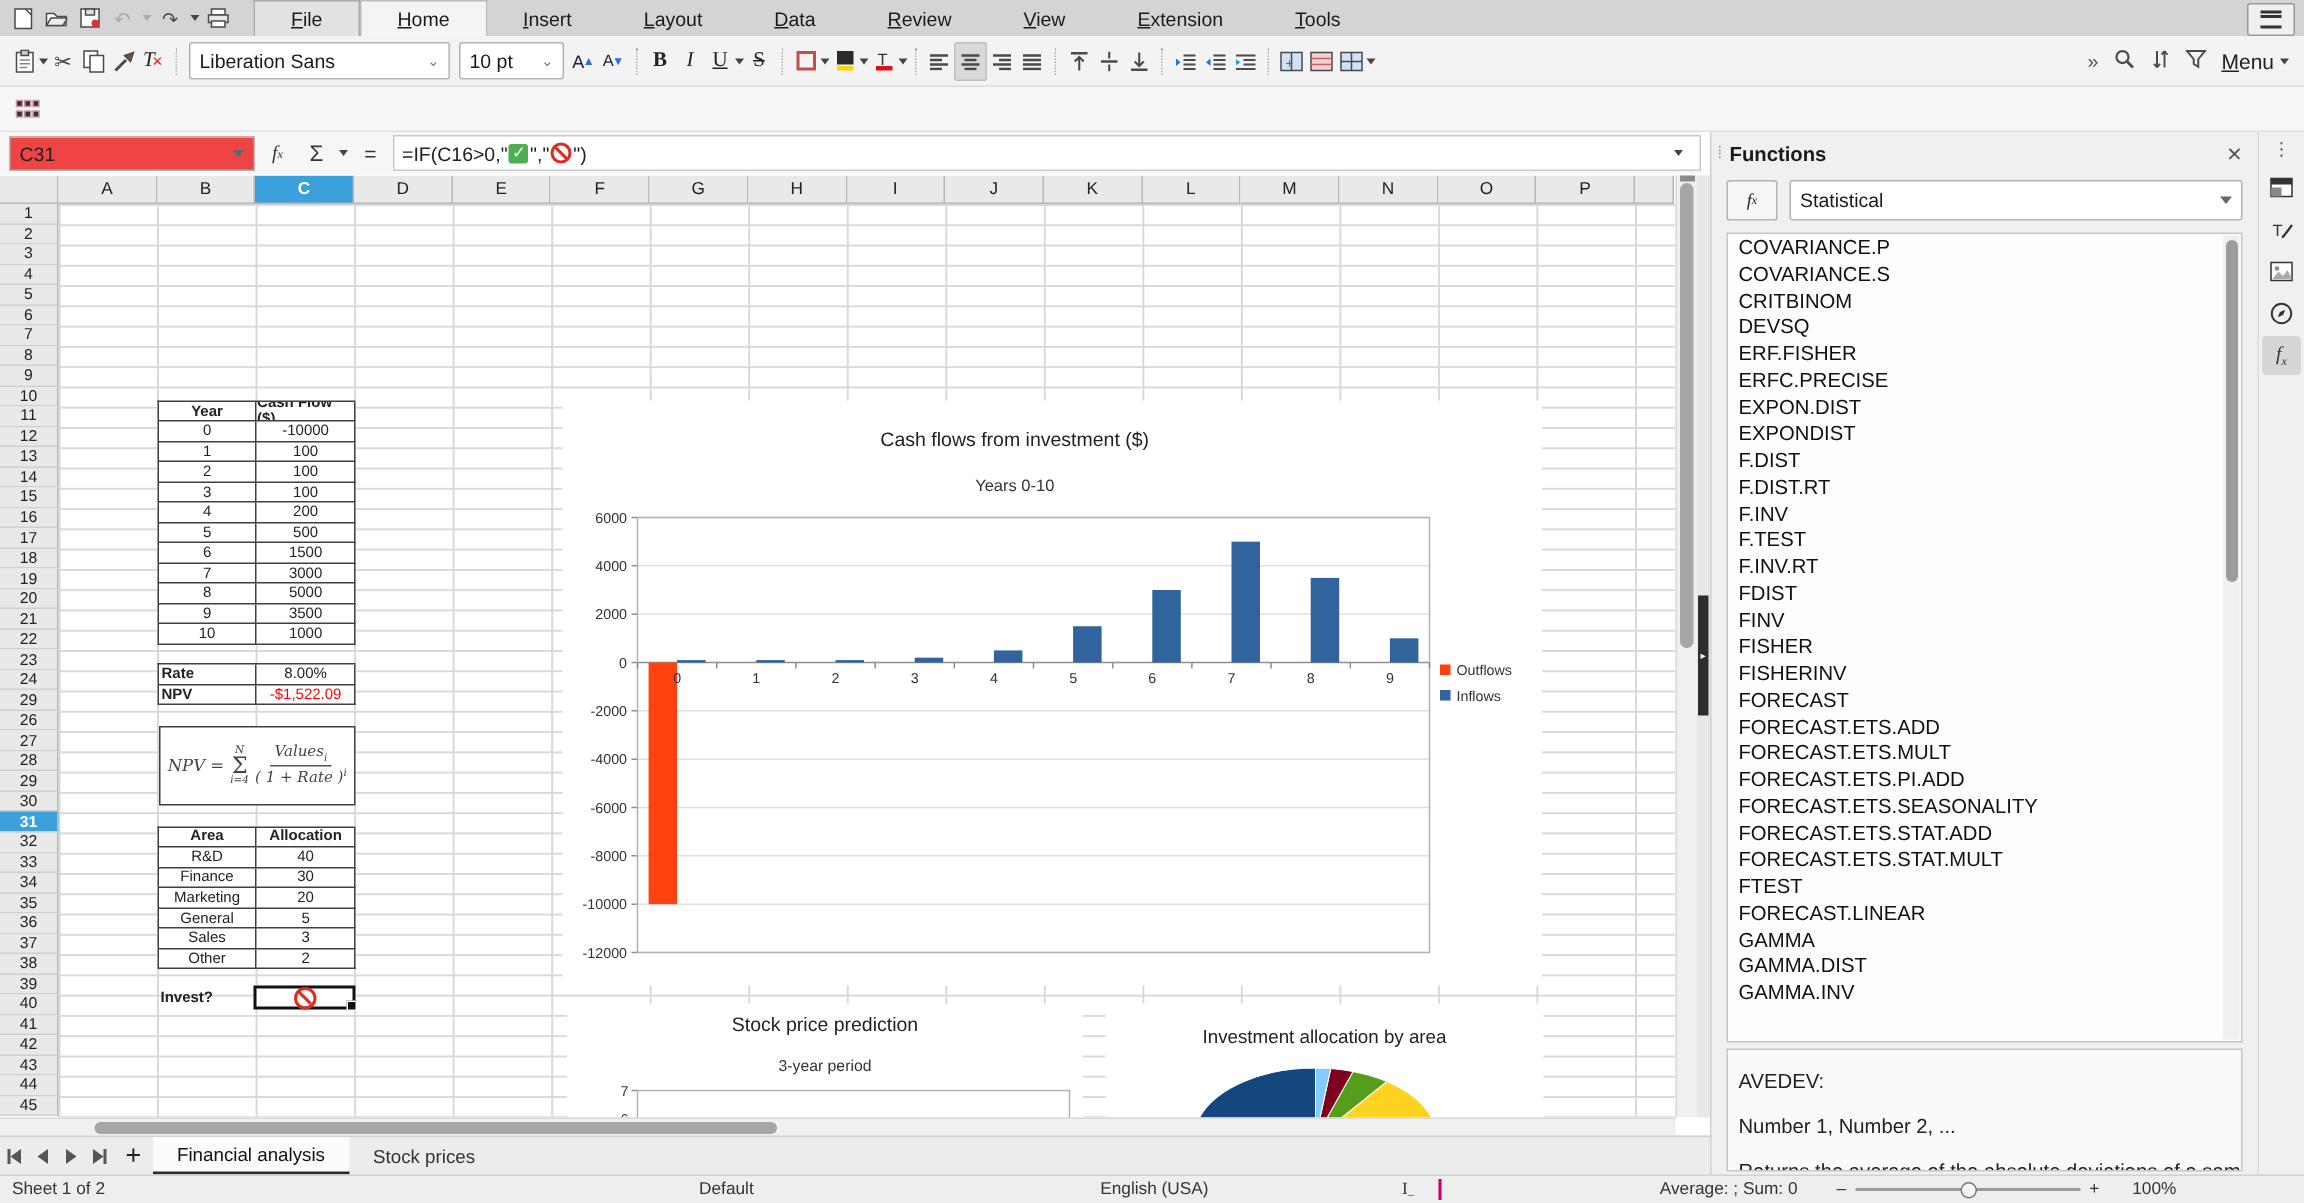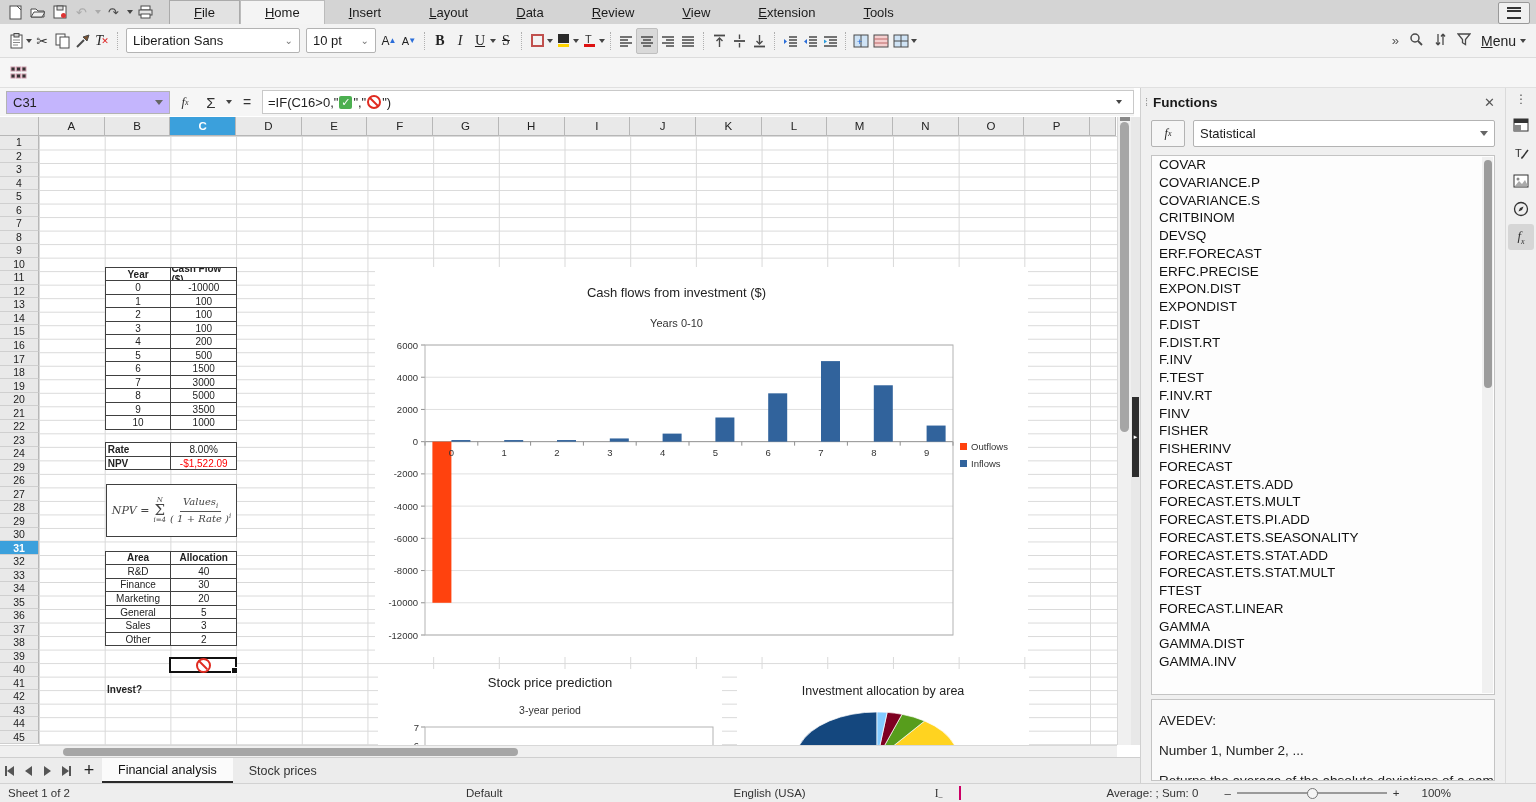--- a/index.html
+++ b/index.html
@@ -32,21 +32,21 @@
   .ital{font-style:italic;font-size:14px;font-family:"Liberation Serif",serif;}
   .undl{text-decoration:underline;font-size:14px;font-family:"Liberation Serif",serif;}
   .strk{text-decoration:line-through;font-size:14px;font-family:"Liberation Serif",serif;}
   #tb-right{margin-left:auto;display:flex;align-items:center;gap:10px;padding-right:10px;font-size:13px;}
   #menu-label{display:flex;align-items:center;gap:4px;font-size:14px;}
   #menu-label u{text-decoration:underline;}
   
   #row3{left:0;top:58px;width:1536px;height:30px;background:#f6f6f6;border-bottom:1px solid #e0e0e0;display:flex;align-items:center;padding-left:8px;box-sizing:border-box;}
   
   #fbar{left:0;top:88px;width:1134px;height:28px;background:#f6f6f6;display:flex;align-items:center;padding-left:6px;box-sizing:border-box;gap:4px;}
-  #namebox{width:150px;height:21px;background:#c4b5fd;border:1px solid #b3b3b3;display:flex;align-items:center;justify-content:space-between;padding:0 6px;font-size:13px;}
+  #namebox{width:150px;height:21px;background:#ef4444;border:1px solid #b3b3b3;display:flex;align-items:center;justify-content:space-between;padding:0 6px;font-size:13px;}
   .fbtn{width:22px;height:20px;display:flex;align-items:center;justify-content:center;font-size:13px;color:#333;}
   #finput{flex:1;height:22px;background:#fff;border:1px solid #c9c9c9;display:flex;align-items:center;font-size:13px;padding-left:5px;white-space:pre;}
   .fb-chk{display:inline-block;width:13px;height:13px;background:#4caf50;border-radius:2px;color:#fff;font-size:11px;line-height:13px;text-align:center;margin:0 1px;}
   .noent{display:inline-block;width:10px;height:10px;border:2px solid #e02b20;border-radius:50%;position:relative;margin:0 1px;}
   .noent:after{content:'';position:absolute;left:-1px;top:4px;width:12px;height:2px;background:#e02b20;transform:rotate(45deg);}
   #fexpand{position:absolute;left:1108px;top:92px;width:22px;height:20px;display:flex;align-items:center;justify-content:center;}
   
   #sheet{left:0;top:117px;width:1117px;height:628px;background:#fff;overflow:hidden;}
   #corner{left:0;top:0;width:39px;height:19px;background:#e9e9e9;border-right:1px solid #b7b7b7;border-bottom:1px solid #b7b7b7;box-sizing:border-box;}
   #colheads{left:39px;top:0;height:19px;display:flex;}
@@ -61,21 +61,21 @@
   .sc{border-right:1px solid #404040;border-bottom:1px solid #404040;display:flex;align-items:center;justify-content:center;height:13.53px;box-sizing:border-box;overflow:hidden;}
   .sc.hdr{font-weight:bold;}
   .sc.lbl{justify-content:flex-start;padding-left:2px;font-weight:bold;}
   .sc.red{color:#ff0000;}
   #frmlbox{left:106px;top:367px;width:131px;height:53px;background:#fff;border:1px solid #404040;display:flex;align-items:center;justify-content:center;font-family:"DejaVu Serif",serif;font-style:italic;font-size:11px;color:#444;gap:4px;box-sizing:border-box;}
   .sigcol{display:flex;flex-direction:column;align-items:center;line-height:1;font-size:7px;}
   .sigcol .sg{font-size:15px;font-style:normal;margin:-1px 0;}
   .fraccol{display:flex;flex-direction:column;align-items:center;line-height:1.15;font-size:10px;}
   .fraccol .num{border-bottom:1px solid #555;padding:0 3px 1px;}
   sub,sup{font-size:7px;}
-  #investlbl{left:105px;top:542px;width:66px;height:13.5px;display:flex;align-items:center;padding-left:2px;font-size:10px;font-weight:bold;box-sizing:border-box;margin-top:24px;}
+  #investlbl{left:105px;top:542px;width:66px;height:13.5px;display:flex;align-items:center;padding-left:2px;font-size:10px;font-weight:bold;box-sizing:border-box;}
   #activecell{left:169px;top:540px;width:68px;height:16px;border:2px solid #111;box-sizing:border-box;background:#fff;display:flex;align-items:center;justify-content:center;}
   #activecell .hndl{position:absolute;right:-3px;bottom:-3px;width:5px;height:5px;background:#111;border:1px solid #fff;}
   .chartbox{position:absolute;background:#fff;overflow:hidden;}
   
   #vscroll{left:1117px;top:117px;width:14px;height:628px;background:#f0f0f0;border-left:1px solid #d8d8d8;box-sizing:border-box;}
   #vthumb{position:absolute;left:2px;top:5px;width:9px;height:310px;background:#a6a6a6;border-radius:5px;}
   #vsplit{position:absolute;left:1.5px;top:0px;width:10px;height:4px;background:#8a8a8a;}
   #hscroll{left:0;top:745px;width:1117px;height:12px;background:#f0f0f0;border-top:1px solid #d8d8d8;box-sizing:border-box;}
   #hthumb{position:absolute;left:63px;top:2px;width:455px;height:8px;background:#a6a6a6;border-radius:4px;}
   #splitter{left:1131px;top:117px;width:9px;height:628px;background:#e8e8e8;}
@@ -669,34 +669,34 @@
   </div>
   <div id="sp-controls">
     <span id="sp-fx">f<sub style="font-size:8px;">x</sub></span>
     <div class="combo" id="sp-cat">
         <span>Statistical</span>
         <span class="chev"></span>
       </div>
   </div>
   <div id="fnlist">
 
-  <div class="fnitem">COVAR</div>
       <div class="fnitem">COVARIANCE.P</div>
       <div class="fnitem">COVARIANCE.S</div>
       <div class="fnitem">CRITBINOM</div>
       <div class="fnitem">DEVSQ</div>
-      <div class="fnitem">ERF.FORECAST</div>
+      <div class="fnitem">ERF.FISHER</div>
       <div class="fnitem">ERFC.PRECISE</div>
       <div class="fnitem">EXPON.DIST</div>
       <div class="fnitem">EXPONDIST</div>
       <div class="fnitem">F.DIST</div>
       <div class="fnitem">F.DIST.RT</div>
       <div class="fnitem">F.INV</div>
       <div class="fnitem">F.TEST</div>
       <div class="fnitem">F.INV.RT</div>
+      <div class="fnitem">FDIST</div>
       <div class="fnitem">FINV</div>
       <div class="fnitem">FISHER</div>
       <div class="fnitem">FISHERINV</div>
       <div class="fnitem">FORECAST</div>
       <div class="fnitem">FORECAST.ETS.ADD</div>
       <div class="fnitem">FORECAST.ETS.MULT</div>
       <div class="fnitem">FORECAST.ETS.PI.ADD</div>
       <div class="fnitem">FORECAST.ETS.SEASONALITY</div>
       <div class="fnitem">FORECAST.ETS.STAT.ADD</div>
       <div class="fnitem">FORECAST.ETS.STAT.MULT</div>

